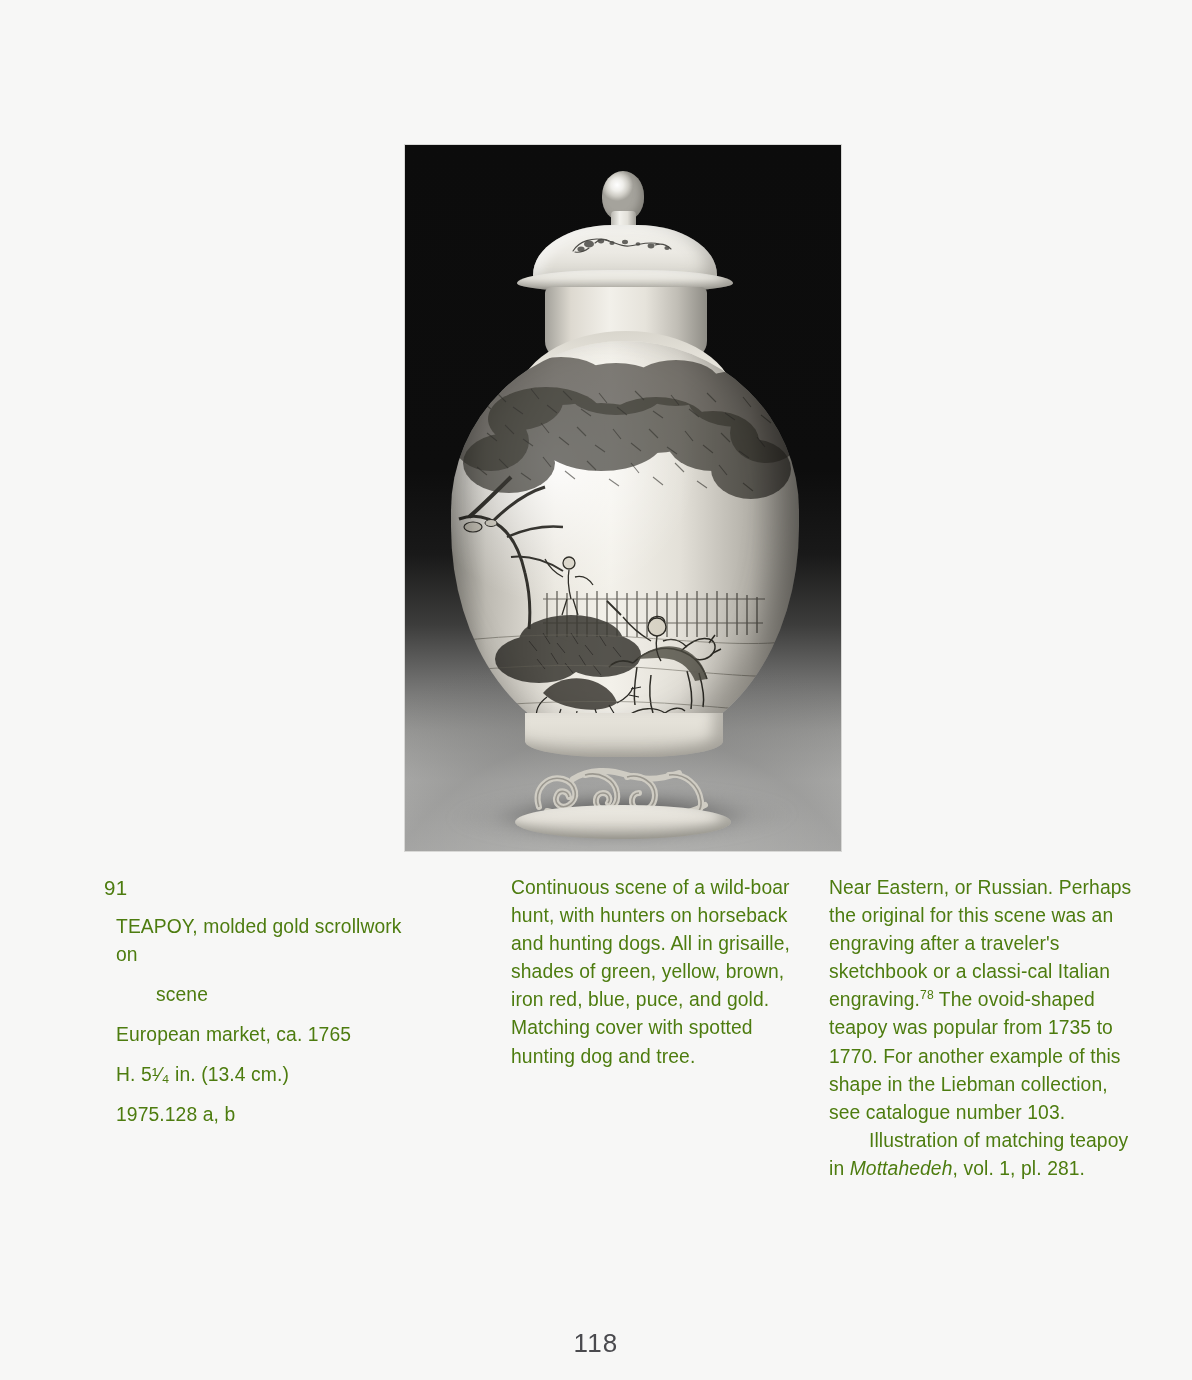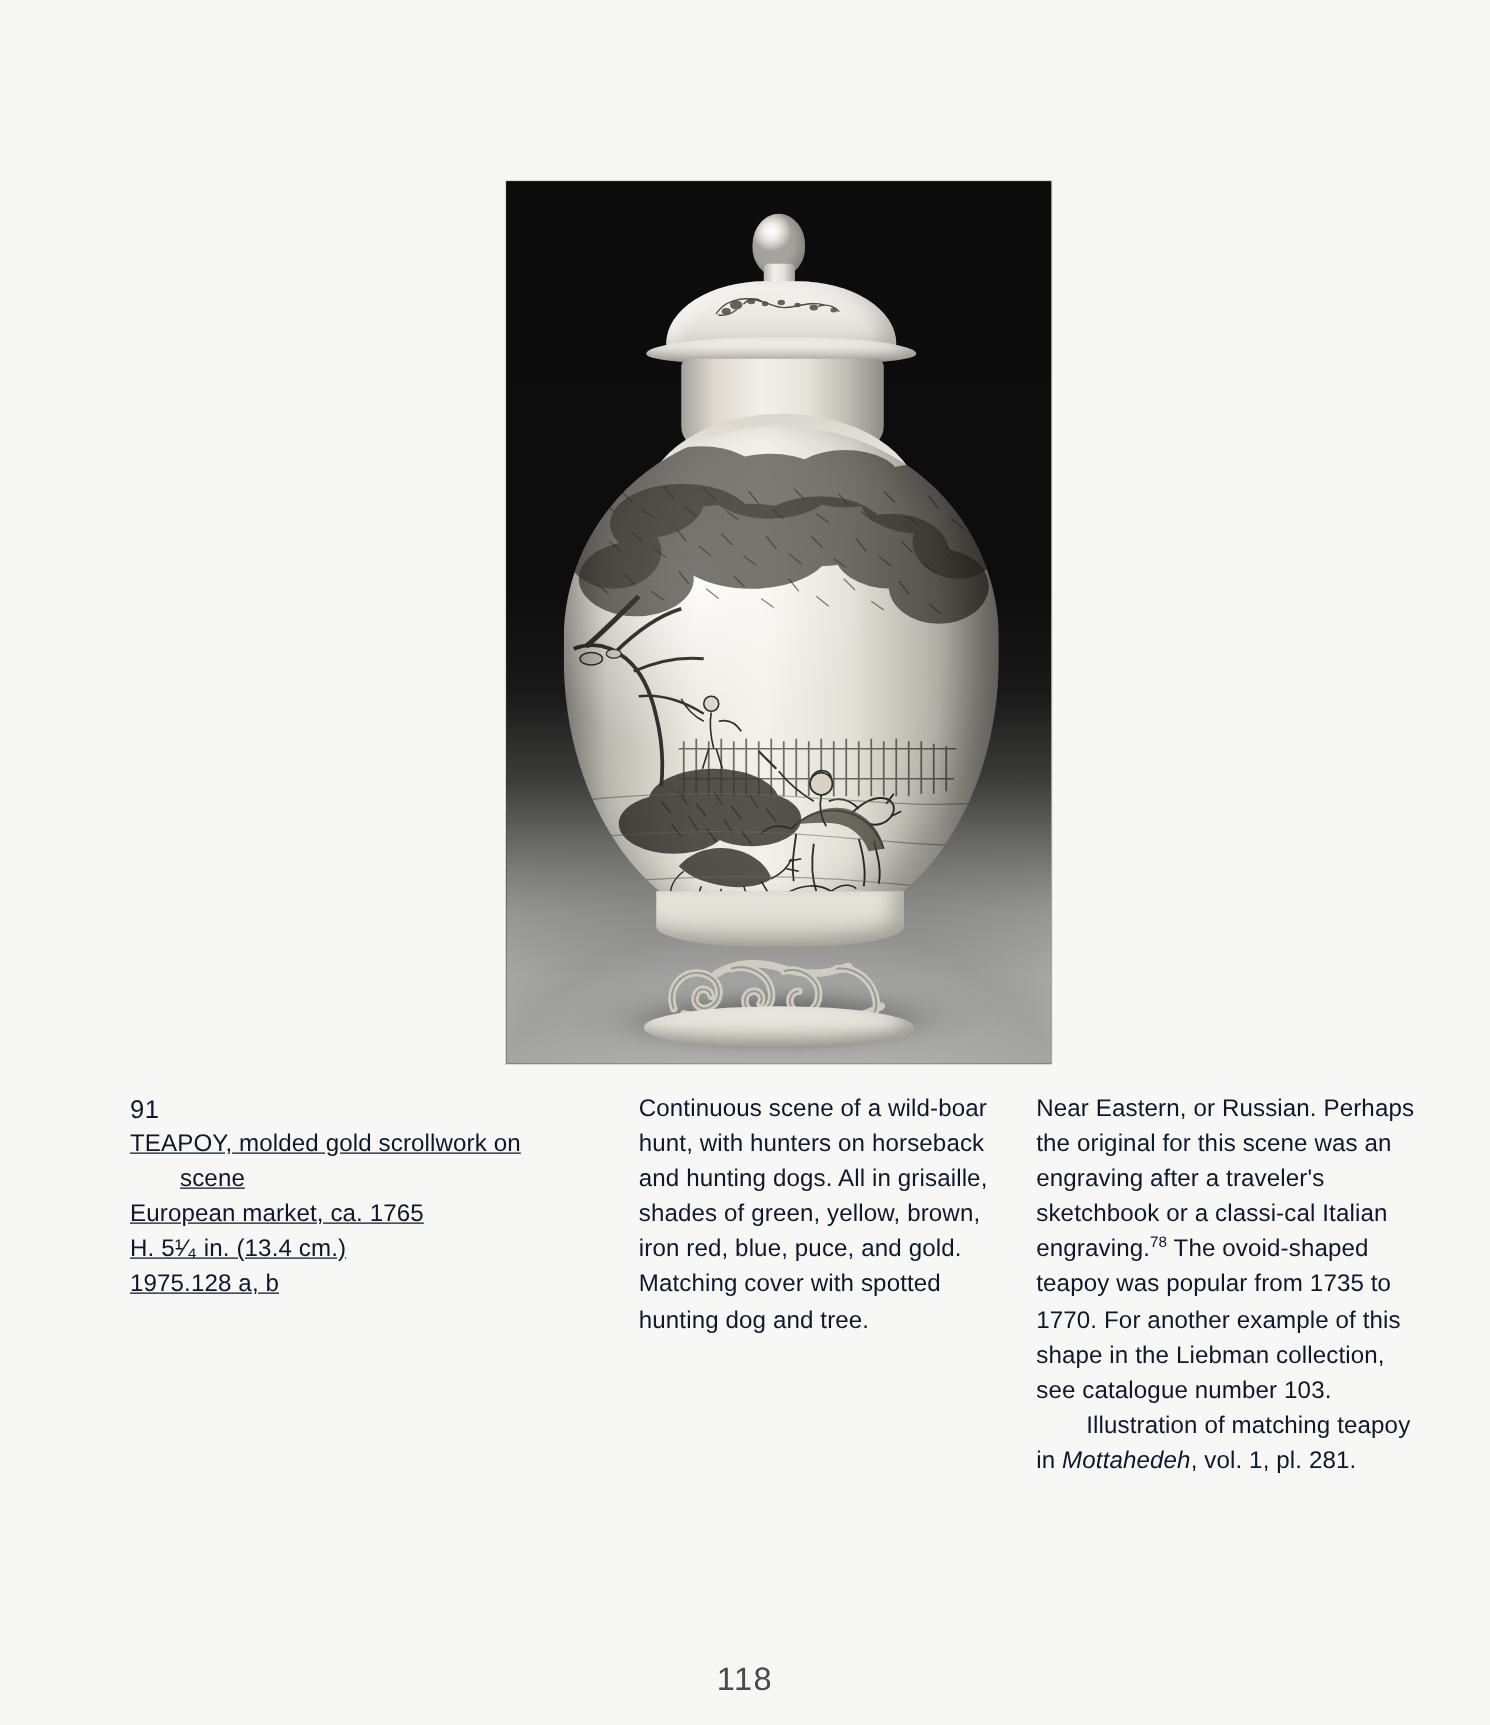--- a/index.html
+++ b/index.html
@@ -156,34 +156,34 @@
   .cols {
     position: absolute;
     left: 0; top: 874px;
     width: 1192px;
   }
   .col {
     position: absolute;
     top: 0;
     font-size: 19.3px;
     line-height: 28.1px;
-    color: #0f172a;
+    color: #4d7c0f;
     letter-spacing: .1px;
   }
   .col-1 { left: 104px; width: 330px; }
   .col-2 { left: 471px; width: 308px; margin-left: 40px; }
   .col-3 { left: 829px; width: 310px; }
 
   .cat-number {
     font-size: 20.5px;
     line-height: 27px;
     margin: 0 0 1px 0;
     letter-spacing: .3px;
   }
-  .caption-line { margin: 0; text-decoration: underline; }
+  .caption-line { margin: 12px; }
   .caption-line.indent { padding-left: 40px; }
   .para { margin: 0; }
   .para.indent-first { text-indent: 40px; }
   .ital { font-style: italic; }
   sup {
     font-size: .63em;
     vertical-align: super;
     line-height: 0;
   }
 

